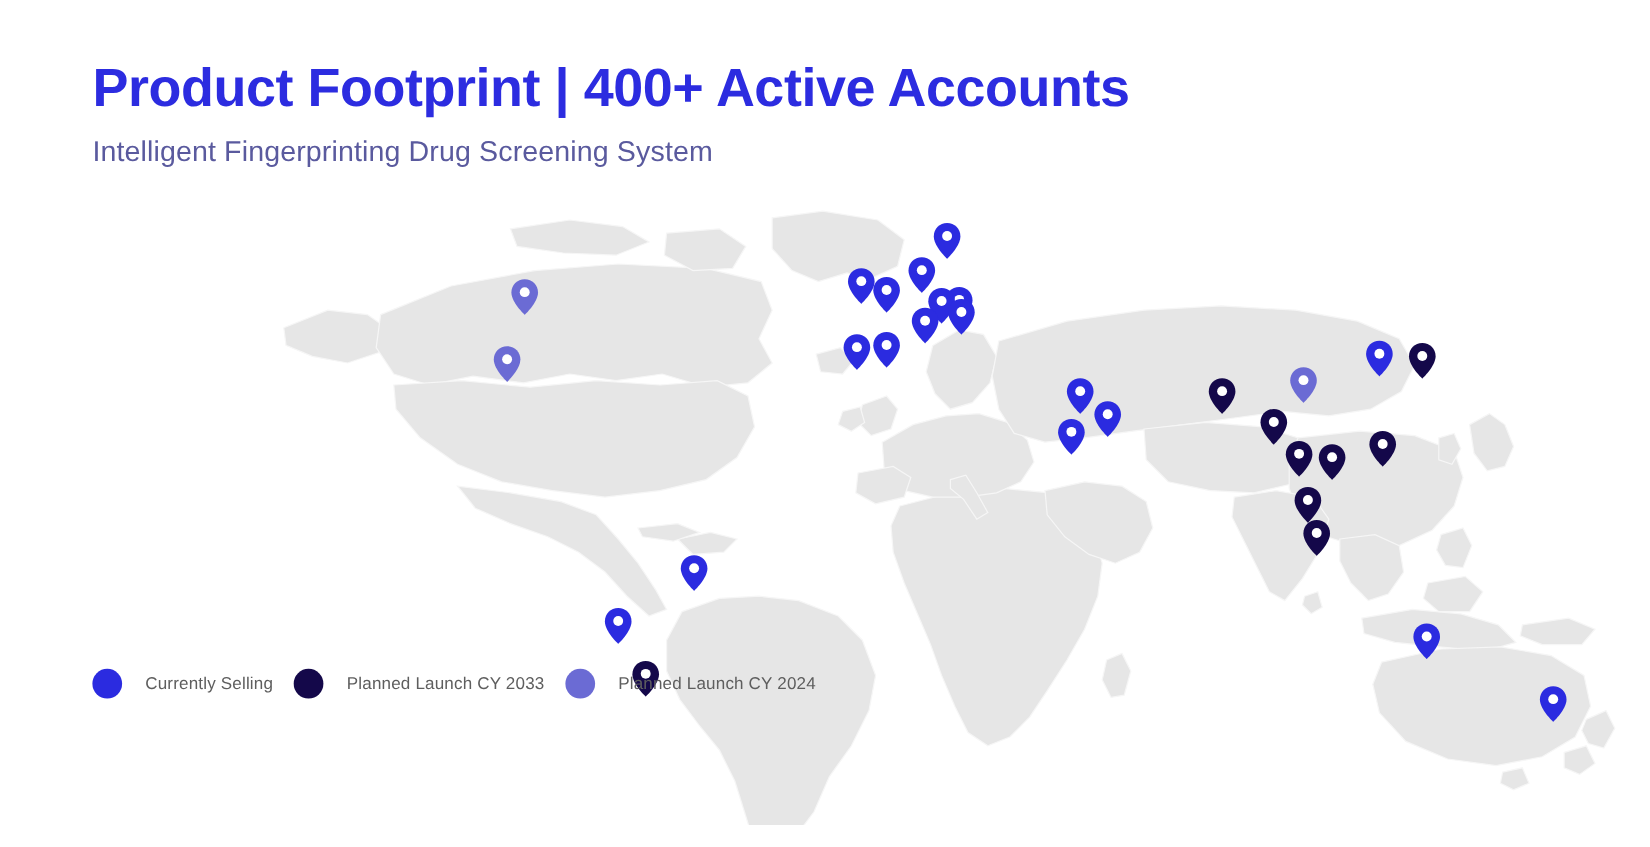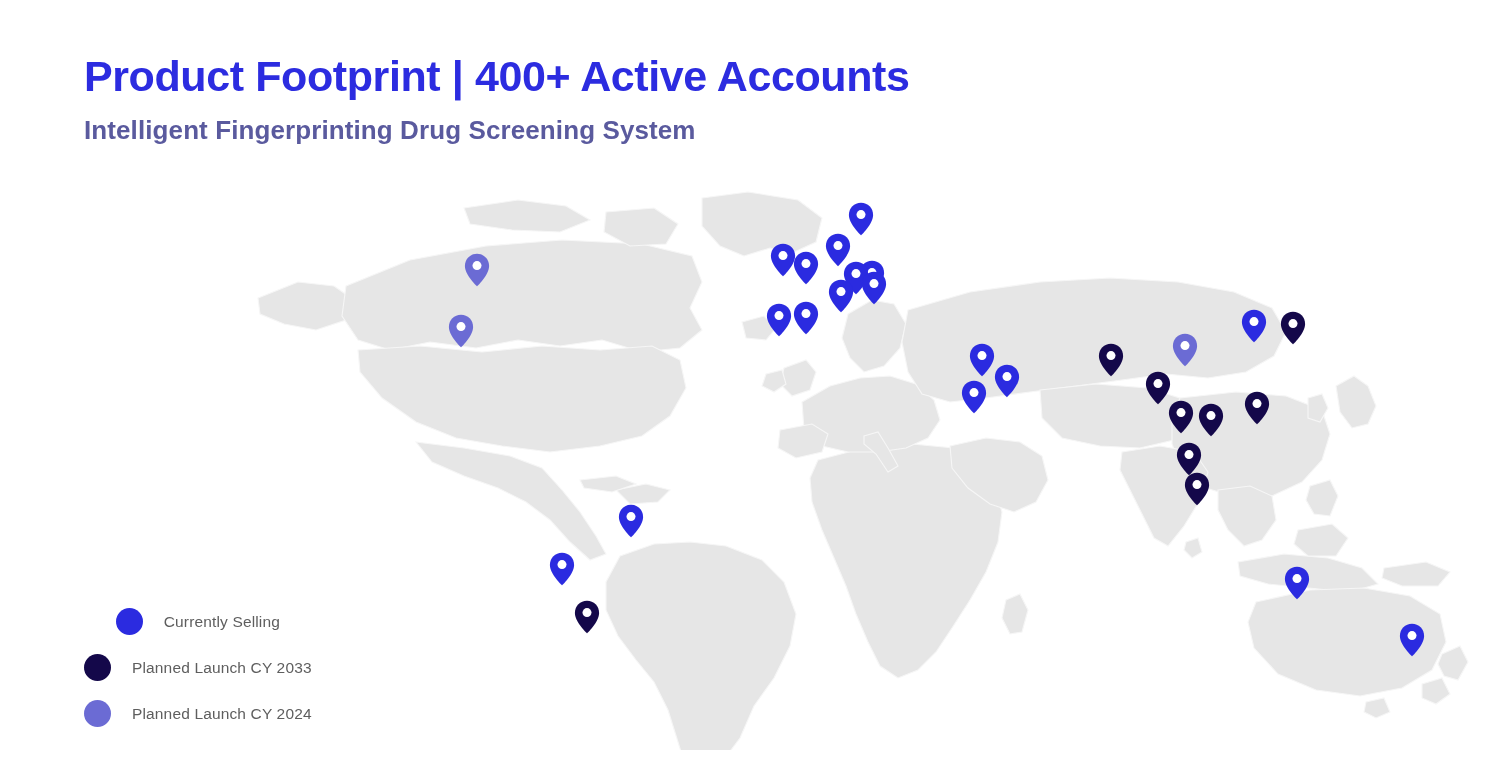--- a/index.html
+++ b/index.html
@@ -9,31 +9,31 @@
     background:#ffffff;
     font-family:"Liberation Sans", sans-serif;
     position:relative;
     overflow:hidden;
   }
   #stage { position:relative; width:1500px; height:770px; }
 
   
   .header { position:absolute; left:84px; top:52px; }
   .title {
-    font-size:43px;
+    font-size:49px;
     font-weight:bold;
     color:#2c2ce0;
     letter-spacing:-0.4px;
     line-height:1.15;
     white-space:nowrap;
   }
   .subtitle {
     margin-top:14px;
     font-size:26px;
-    font-weight:700;
+    font-weight:400;
     color:#5a5a9e;
     letter-spacing:0.1px;
     line-height:1.2;
     white-space:nowrap;
   }
 
   
   .map-wrap {
     position:absolute;
     left:250px; top:190px;
@@ -53,23 +53,22 @@
     pointer-events:auto;
     cursor:pointer;
   }
   .pin svg { width:100%; height:100%; display:block; }
 
   
   .legend {
     position:absolute;
     left:84px; top:608px;
     display:flex;
-    flex-direction:column;
+    flex-direction:row;
     gap:19px;
-    align-items:center;
   }
   .legend-row { display:flex; align-items:center; gap:21px; }
   .legend-dot {
     width:27px; height:27px;
     border-radius:50%;
     flex:none;
   }
   .legend-label {
     font-size:15.5px;
     color:#5e5e5e;

